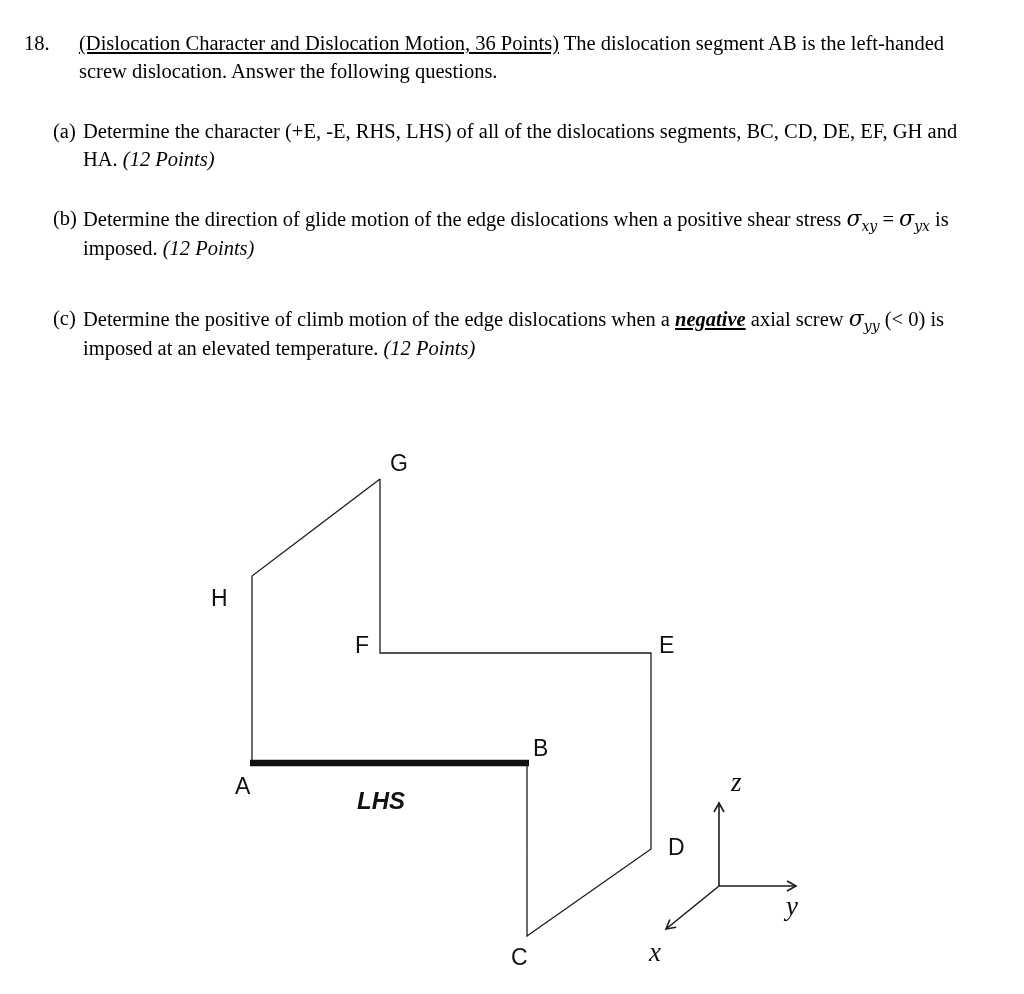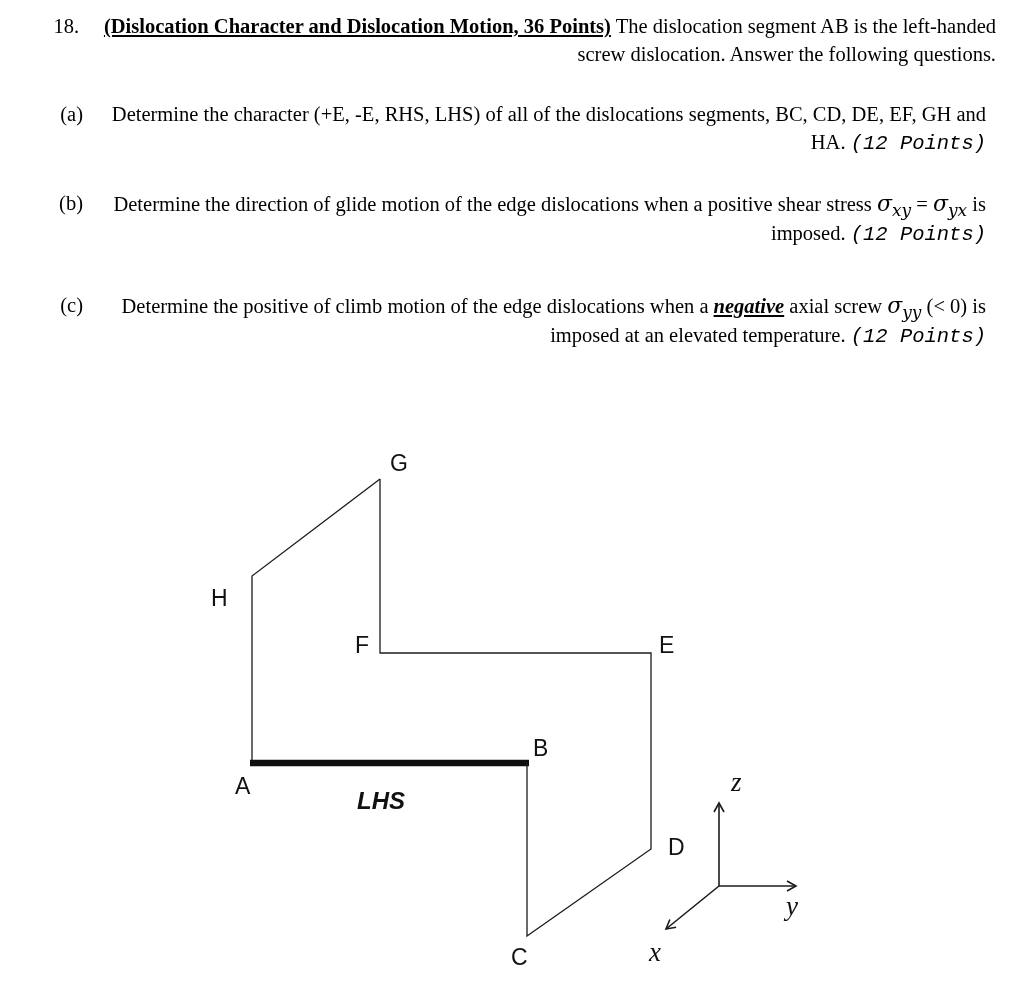--- a/index.html
+++ b/index.html
@@ -5,34 +5,34 @@
   * { box-sizing: border-box; }
   html, body { margin: 0; padding: 0; }
   body {
     width: 1024px; height: 994px;
     position: relative;
     background: #ffffff;
     color: #000000;
     font-family: "Liberation Serif", serif;
     overflow: hidden;
   }
-  .content { padding: 12px 24px 0 24px; font-size: 20.5px; line-height: 1.38; text-align: right; }
+  .content { padding: 29px 24px 0 24px; font-size: 20.5px; line-height: 1.38; }
   .header-row { display: flex; }
   .q-number { flex: 0 0 55px; }
   .header-text { flex: 1; padding-right: 4px; }
-  .title { font-weight: bold; text-decoration: underline; }
+  .title { font-weight: normal; text-decoration: underline; }
   .parts { margin-left: 29px; }
   .part { display: flex; margin-top: 31px; }
   .part.gap-lg { margin-top: 41px; }
   .part-label { flex: 0 0 30px; }
   .part-body { flex: 1; padding-right: 14px; }
-  .points { font-style: italic; font-family: Liberation Mono, monospace; }
+  .points { font-style: italic; }
   .math-sigma { font-family: "DejaVu Serif", serif; font-style: italic; white-space: nowrap; }
   .math-sigma .s { font-size: 22px; }
-  .math-sigma sub { font-size: 17px; font-style: italic; line-height: 0; }
+  .math-sigma sub { font-size: 14px; font-style: italic; line-height: 0; }
   .emph { font-weight: bold; text-decoration: underline; font-style: italic; }
 
   svg.diagram { position: absolute; left: 0; top: 0; }
   .thin  { fill: none; stroke: #1c1c1c; stroke-width: 1.3; }
   .thick { fill: none; stroke: #0f0f0f; stroke-width: 6.5; }
   .axis  { fill: none; stroke: #1c1c1c; stroke-width: 1.6; }
   .pt-label   { font-family: "Liberation Sans", sans-serif; font-size: 23px; fill: #111; }
   .lhs-label  { font-family: "Liberation Sans", sans-serif; font-size: 24px; font-weight: bold; font-style: italic; fill: #111; }
   .axis-label { font-family: "Liberation Serif", serif; font-size: 27px; font-style: italic; fill: #111; }
 </style>

